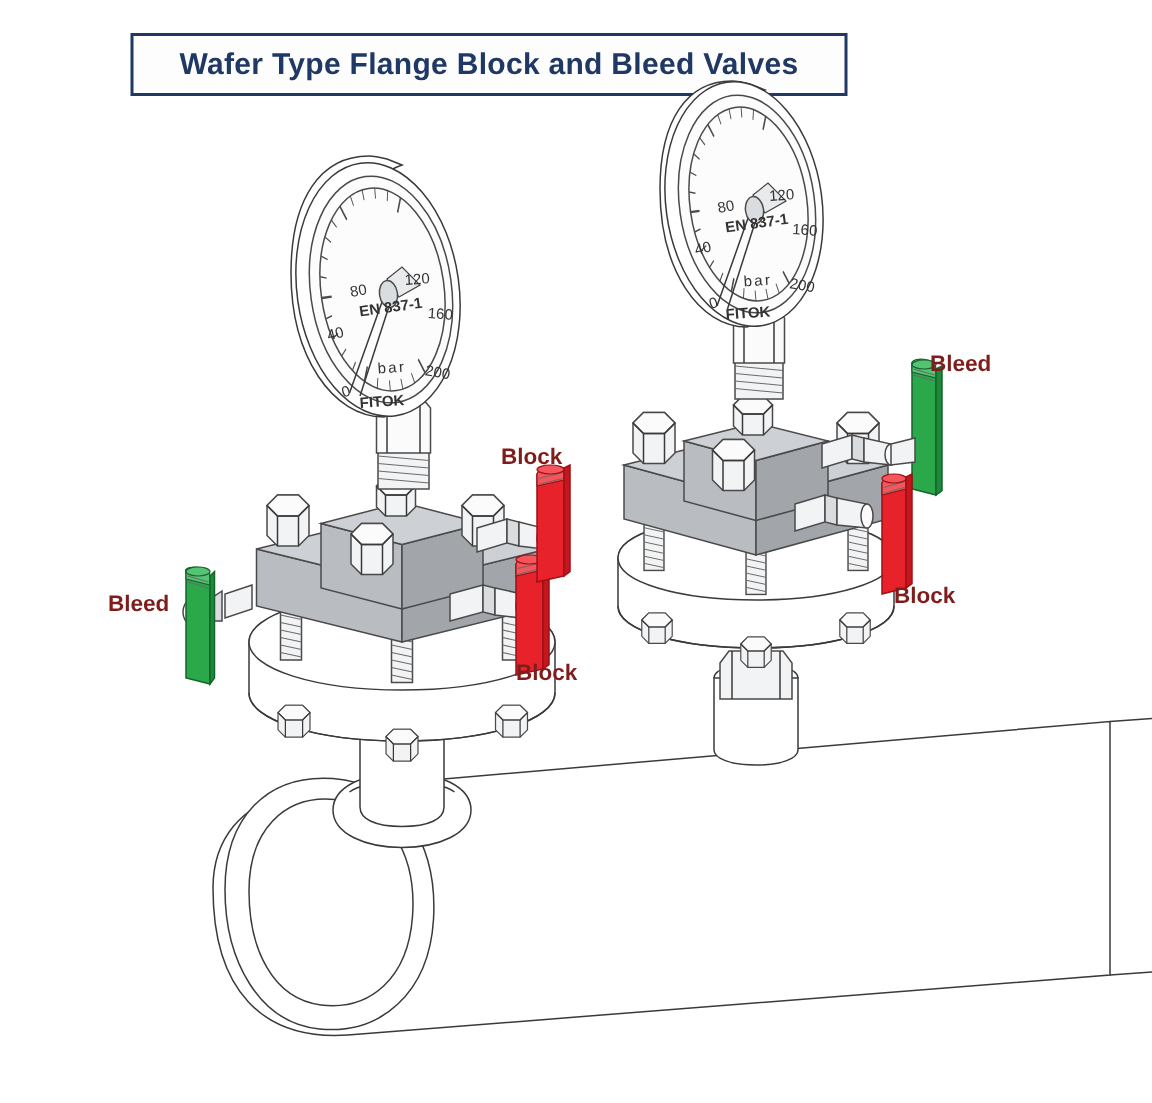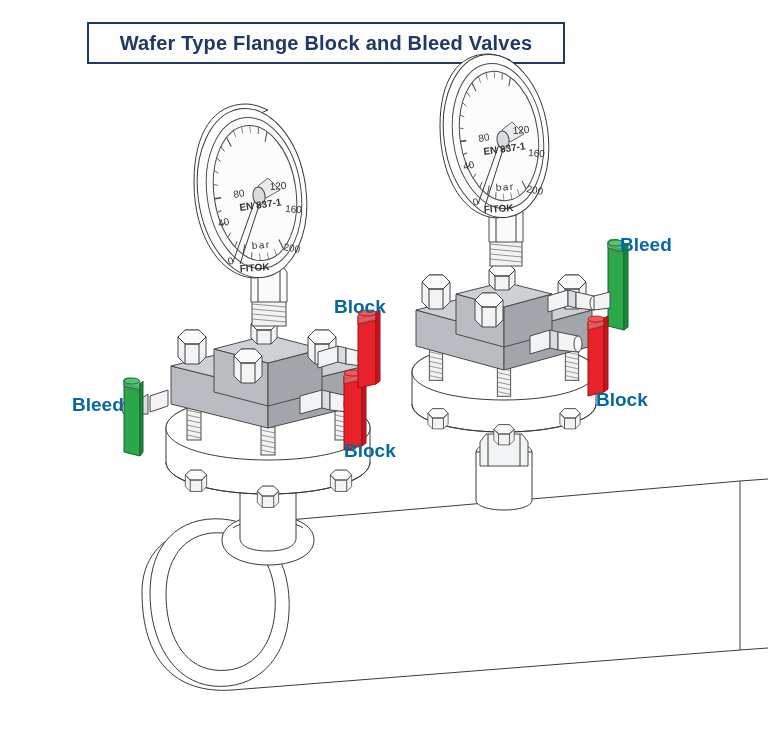--- a/index.html
+++ b/index.html
@@ -17,21 +17,21 @@
     display:flex;align-items:center;justify-content:center;
     box-sizing:border-box;
   }
   .title-text{
     font-size:20px;font-weight:bold;color:#1f3864;letter-spacing:.2px;
     white-space:nowrap;
   }
 
   
   .callout{
-    position:absolute;font-size:19px;font-weight:bold;color:#0369a1;
+    position:absolute;font-size:15px;font-weight:bold;color:#7f1d1d;
     white-space:nowrap;z-index:40;
   }
 
   
   svg#drawing{position:absolute;left:0;top:0;width:768px;height:735px;}
   .ln{fill:none;stroke:#3a3a3a;stroke-width:1;}
   .lnw{fill:#ffffff;stroke:#3a3a3a;stroke-width:1;}
   .lnt{fill:none;stroke:#6b6b6b;stroke-width:.7;}
   .body-gray{fill:#b9bcc0;stroke:#4a4a4a;stroke-width:1;}
   .body-gray-d{fill:#a2a6ab;stroke:#4a4a4a;stroke-width:1;}

